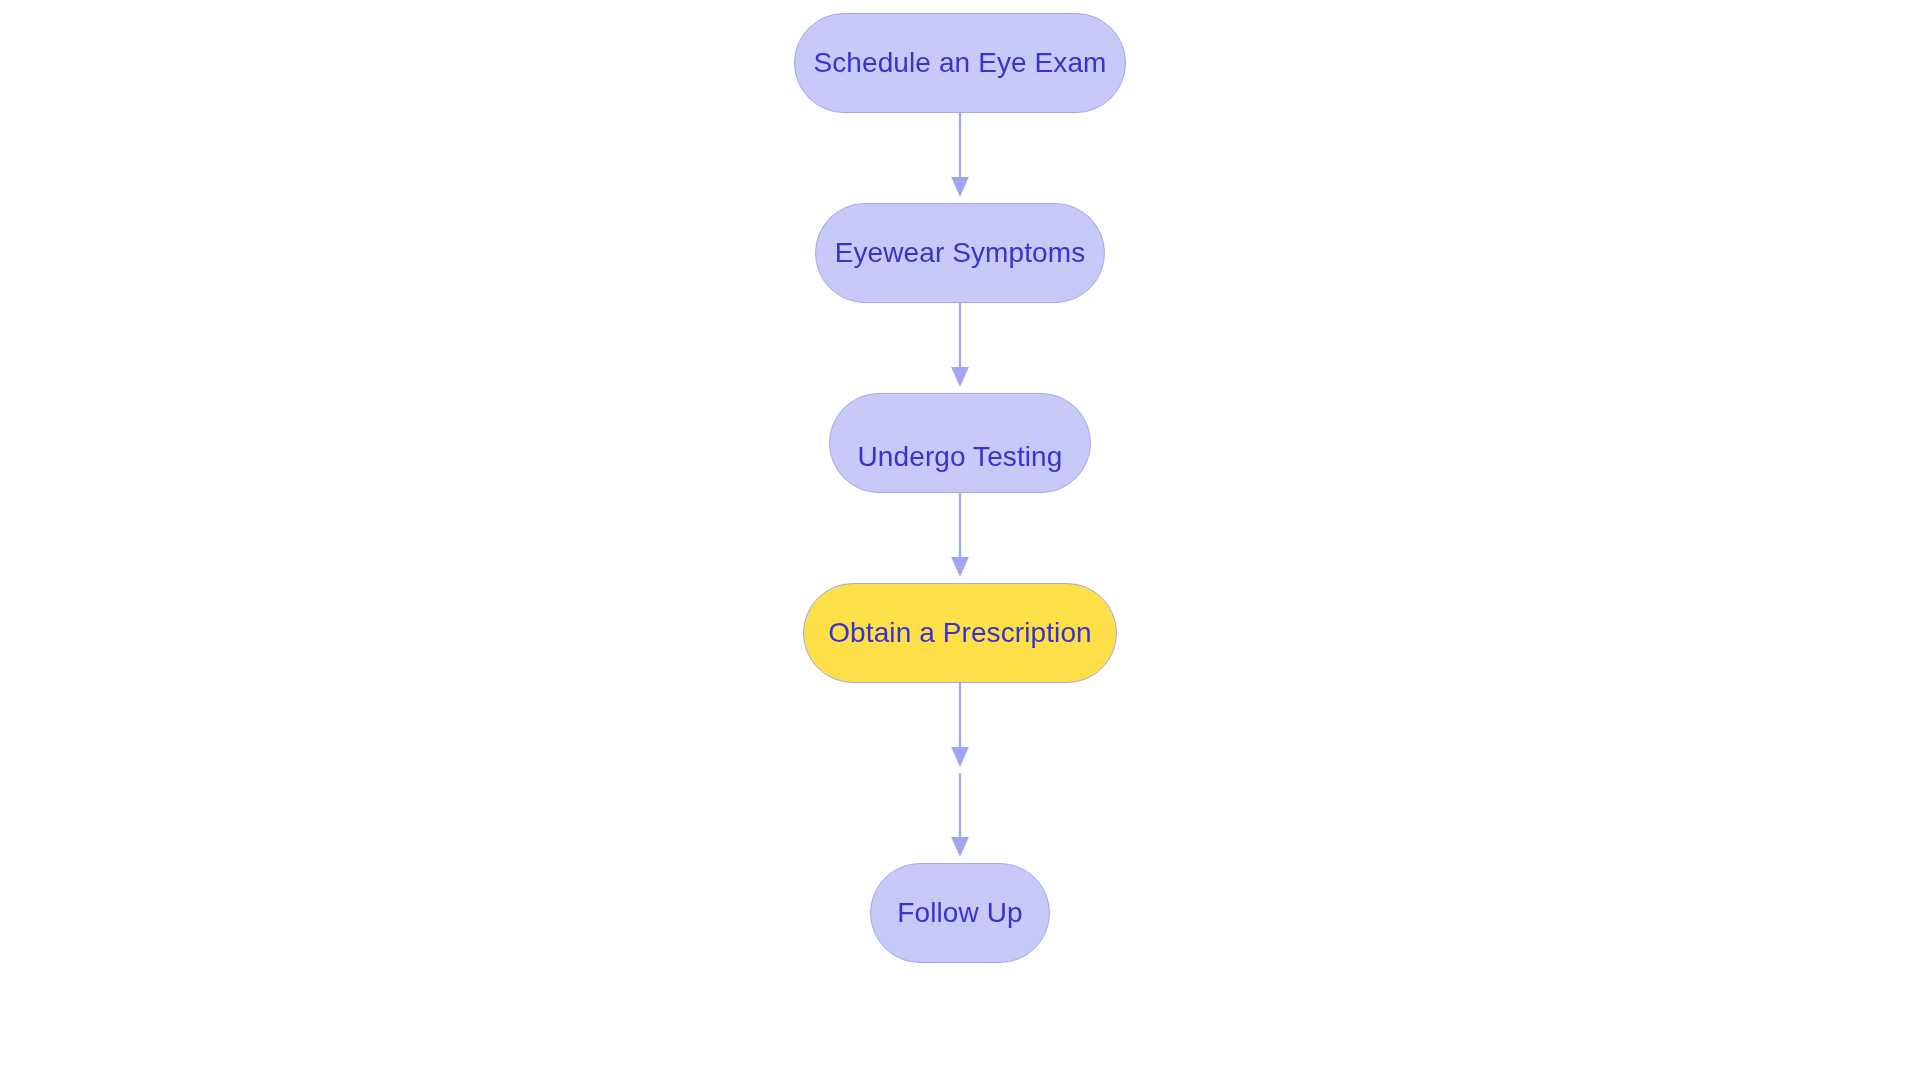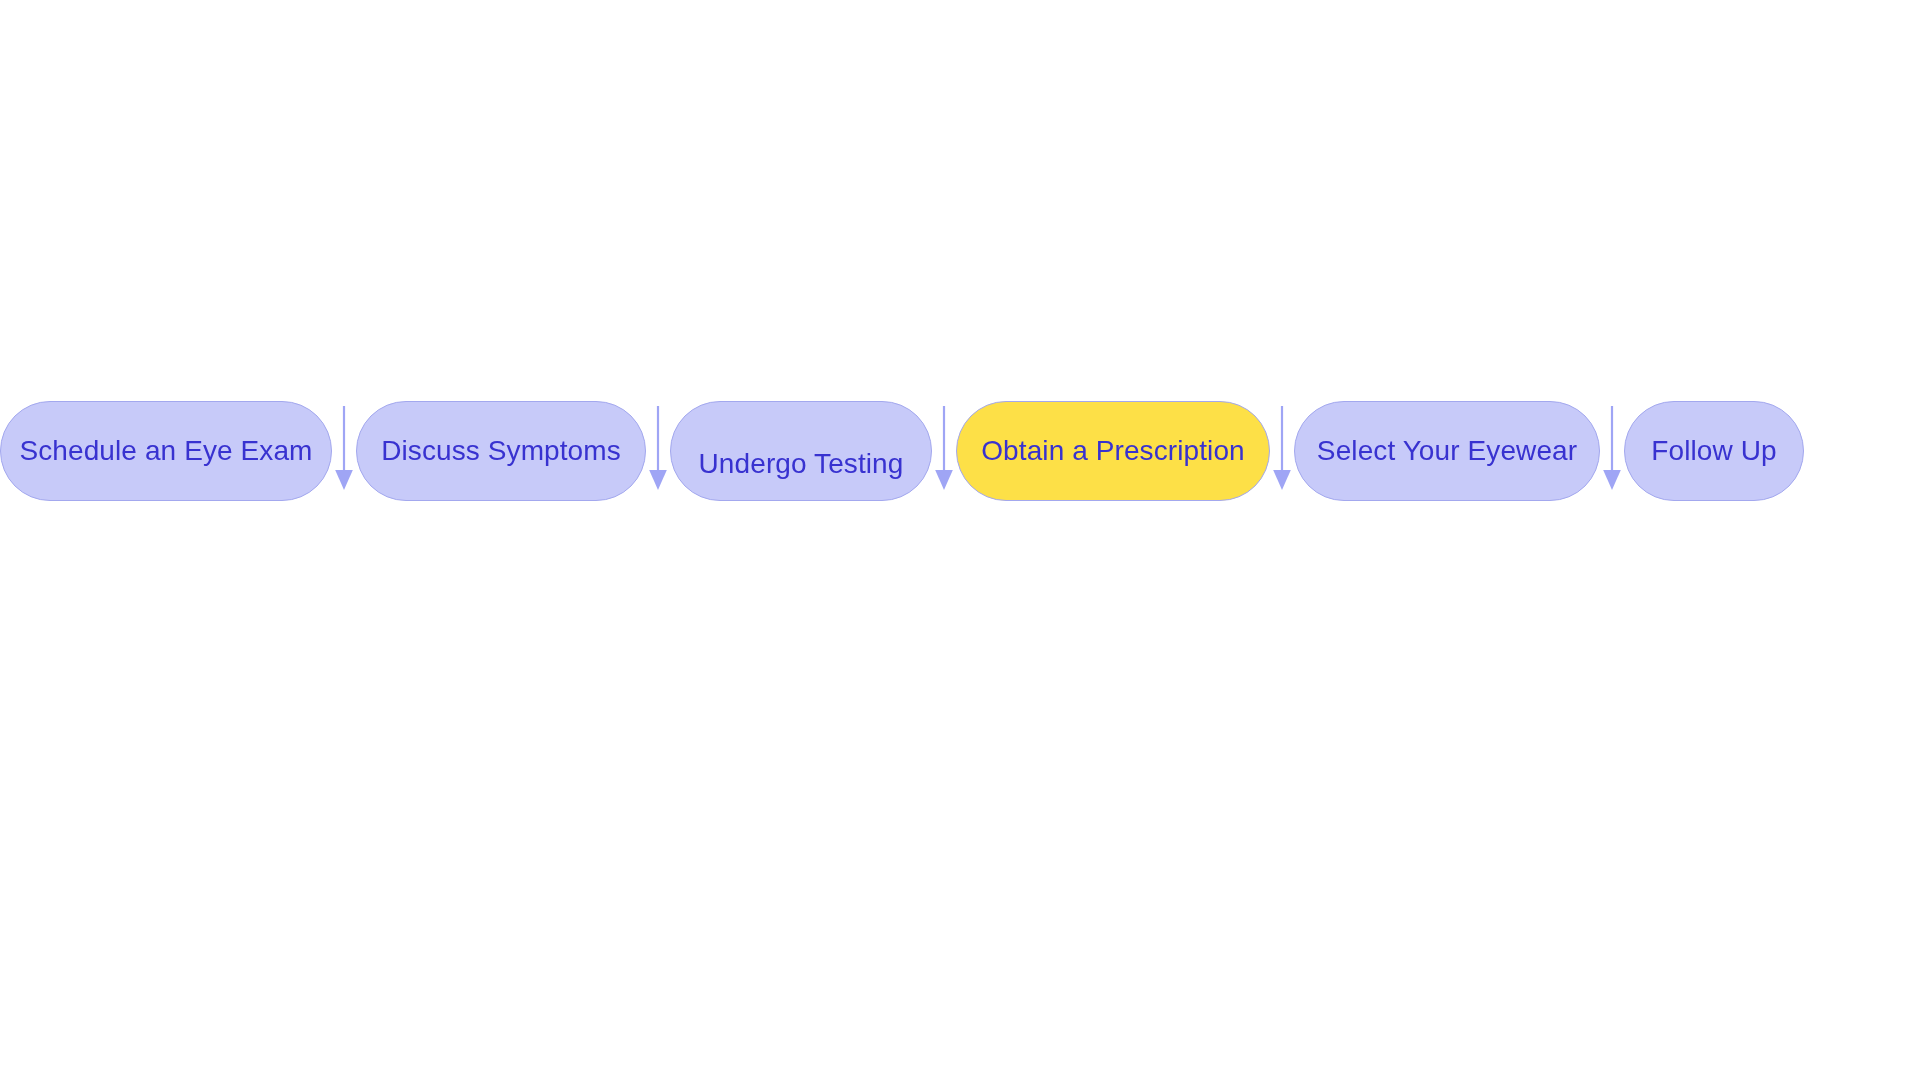--- a/index.html
+++ b/index.html
@@ -23,21 +23,21 @@
   }
 
   
   .flow-column {
     position: absolute;
     left: 0;
     top: 0;
     width: 1920px;
     height: 901px;
     display: flex;
-    flex-direction: row;
+    flex-direction: column;
     align-items: center;
     justify-content: flex-start;
   }
 
   
   .node {
     box-sizing: border-box;
     height: 100px;
     display: flex;
     align-items: center;
@@ -99,21 +99,21 @@
     <div class="node w-schedule" style="background: rgb(199, 202, 249); border-color: rgb(163, 168, 238); color: rgb(56, 50, 208);">
       <span class="node-label" style="color: rgb(56, 50, 208);">Schedule an Eye Exam</span>
     </div>
 
     <svg class="connector" viewBox="0 0 24 90" preserveAspectRatio="none">
       <line class="conn-line" x1="12" y1="0" x2="12" y2="68" stroke="#9fa5f5"></line>
       <polygon class="conn-head" points="12,84 3.2,64 20.8,64" fill="#9fa5f5"></polygon>
     </svg>
 
     <div class="node w-discuss" style="background: rgb(199, 202, 249); border-color: rgb(163, 168, 238); color: rgb(56, 50, 208);">
-      <span class="node-label" style="color: rgb(56, 50, 208);">Discuss Symptoms</span>
+      <span class="node-label" style="color: rgb(56, 50, 208);">Eyewear Symptoms</span>
     </div>
 
     <svg class="connector" viewBox="0 0 24 90" preserveAspectRatio="none">
       <line class="conn-line" x1="12" y1="0" x2="12" y2="68" stroke="#9fa5f5"></line>
       <polygon class="conn-head" points="12,84 3.2,64 20.8,64" fill="#9fa5f5"></polygon>
     </svg>
 
     <div class="node w-testing" style="background: rgb(199, 202, 249); border-color: rgb(163, 168, 238); color: rgb(56, 50, 208);">
       <span class="node-label" style="color: rgb(56, 50, 208); margin-top: 27px;">Undergo Testing</span>
     </div>
@@ -125,23 +125,20 @@
 
     <div class="node w-prescription" style="background: #fde047; border-color: rgb(163, 168, 238); color: rgb(56, 50, 208);">
       <span class="node-label" style="color: rgb(56, 50, 208);">Obtain a Prescription</span>
     </div>
 
     <svg class="connector" viewBox="0 0 24 90" preserveAspectRatio="none">
       <line class="conn-line" x1="12" y1="0" x2="12" y2="68" stroke="#9fa5f5"></line>
       <polygon class="conn-head" points="12,84 3.2,64 20.8,64" fill="#9fa5f5"></polygon>
     </svg>
 
-    <div class="node w-eyewear" style="background: rgb(199, 202, 249); border-color: rgb(163, 168, 238); color: rgb(56, 50, 208);">
-      <span class="node-label" style="color: rgb(56, 50, 208);">Select Your Eyewear</span>
-    </div>
 
     <svg class="connector" viewBox="0 0 24 90" preserveAspectRatio="none">
       <line class="conn-line" x1="12" y1="0" x2="12" y2="68" stroke="#9fa5f5"></line>
       <polygon class="conn-head" points="12,84 3.2,64 20.8,64" fill="#9fa5f5"></polygon>
     </svg>
 
     <div class="node w-followup" style="background: rgb(199, 202, 249); border-color: rgb(163, 168, 238); color: rgb(56, 50, 208); justify-content: center;">
       <span class="node-label" style="color: rgb(56, 50, 208);">Follow Up</span>
     </div>
 

